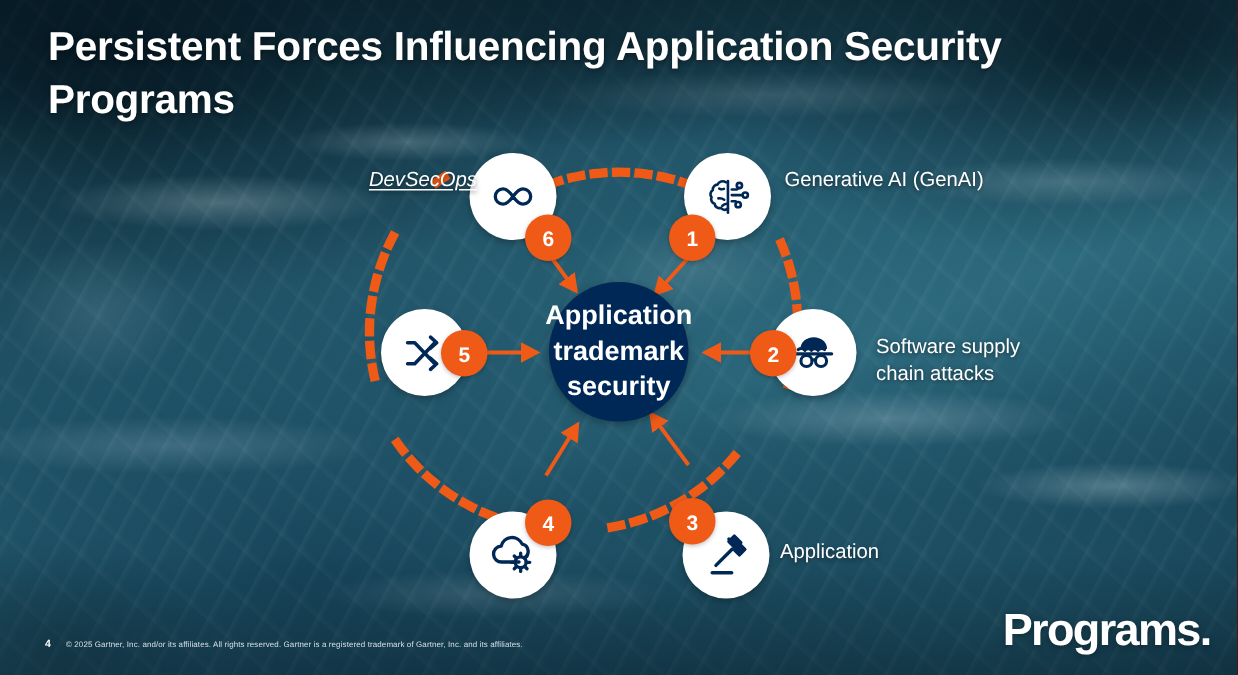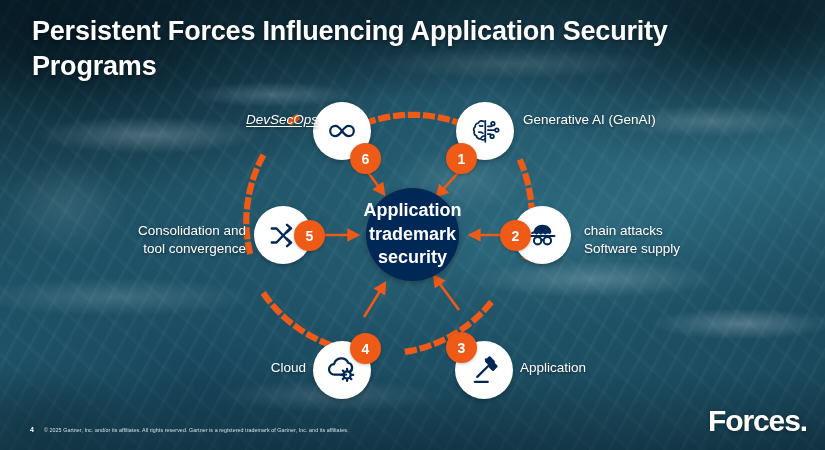--- a/index.html
+++ b/index.html
@@ -277,22 +277,22 @@
           <path d="M6.0 13.6c1.6-1.1 3.2-.6 4.3.5 1.2-1.3 3-1.3 4.2 0 1.2-1.3 3-1.3 4.2 0 1.1-1.1 2.8-1.6 4.3-.5"></path>
           <path d="M4.4 16.4h23.2"></path>
           <circle cx="11.3" cy="21.0" r="3.6"></circle>
           <circle cx="20.7" cy="21.0" r="3.6"></circle>
           <path d="M14.9 20.6c.7-.5 1.5-.5 2.2 0"></path>
         </svg>
       </div>
       <div class="badge" style="left:-13px; top:14px;">2</div>
     </div>
     <div class="node-label lbl-right" style="left:584px; top:142px;">
+      <div>Software supply</div>
       <div>chain attacks</div>
-      <div>Software supply</div>
     </div>
 
     <div class="node" style="left:455px; top:261px;">
       <div class="node-circle">
         <svg width="33" height="33" viewBox="0 0 32 32" fill="none" stroke="#002856" stroke-width="2.2" stroke-linecap="round" stroke-linejoin="round">
           <path d="M17.4 5.2l7.0 7.0"></path>
           <path d="M20.9 3.3l4.2 4.2-3.5 3.5-4.2-4.2z" fill="#002856" stroke="#002856"></path>
           <path d="M24.6 8.8l3.1 3.1-3.5 3.5-3.1-3.1" fill="#002856" stroke="#002856"></path>
           <path d="M19.6 11.6L9.0 22.2"></path>
           <path d="M6.6 27.0h12.6"></path>
@@ -305,47 +305,42 @@
     <div class="node" style="left:313px; top:261px;">
       <div class="node-circle">
         <svg width="34" height="34" viewBox="0 0 32 32" fill="none" stroke="#002856" stroke-width="2.1" stroke-linecap="round" stroke-linejoin="round">
           <path d="M19.8 20.4H9.0a5.0 5.0 0 0 1-.4-10.0 7.0 7.0 0 0 1 13.2-1.2 4.6 4.6 0 0 1 1.2 8.6"></path>
           <circle cx="20.8" cy="20.6" r="3.4"></circle>
           <path d="M20.8 14.9v1.6M20.8 24.7v1.6M15.1 20.6h1.6M24.9 20.6h1.6M16.8 16.6l1.1 1.1M23.7 23.5l1.1 1.1M24.8 16.6l-1.1 1.1M17.9 23.5l-1.1 1.1"></path>
         </svg>
       </div>
       <div class="badge" style="left:37px; top:-8px;">4</div>
     </div>
-    <div class="node-label lbl-left" style="left:196px; top:279px; width:110px;">Cloud</div>
 
     <div class="node" style="left:254px; top:126px;">
       <div class="node-circle">
         <svg width="33" height="33" viewBox="0 0 32 32" fill="none" stroke="#002856" stroke-width="2.3" stroke-linecap="round" stroke-linejoin="round">
           <path d="M4.6 9.2h4.6l13.0 13.6"></path>
           <path d="M4.6 22.8h4.6l13.0-13.6"></path>
           <path d="M19.4 5.6l4.0 3.6-4.0 3.6"></path>
           <path d="M19.4 19.2l4.0 3.6-4.0 3.6"></path>
         </svg>
       </div>
       <div class="badge" style="left:40px; top:14px;">5</div>
     </div>
-    <div class="node-label lbl-left" style="left:64px; top:142px; width:182px;">
-      <div>Consolidation and</div>
-      <div>tool convergence</div>
-    </div>
 
     <div class="node" style="left:313px; top:22px;">
       <div class="node-circle">
         <svg width="36" height="36" viewBox="0 0 36 24" fill="none" stroke="#002856" stroke-width="2.2" stroke-linecap="round" stroke-linejoin="round">
           <path d="M18 12c2.3-3.2 4.0-5.1 6.6-5.1 3.0 0 5.2 2.3 5.2 5.1s-2.2 5.1-5.2 5.1c-2.6 0-4.3-1.9-6.6-5.1-2.3-3.2-4.0-5.1-6.6-5.1C8.4 6.9 6.2 9.2 6.2 12s2.2 5.1 5.2 5.1c2.6 0 4.3-1.9 6.6-5.1z"></path>
         </svg>
       </div>
       <div class="badge" style="left:37px; top:41px;">6</div>
     </div>
     <div class="node-label lbl-left link" style="left:176px; top:31px; width:142px;font-style:italic;">DevSecOps</div>
 
   </div>
 
   <div class="footer-num">4</div>
   <div class="footer-copy">© 2025 Gartner, Inc. and/or its affiliates. All rights reserved. Gartner is a registered trademark of Gartner, Inc. and its affiliates.</div>
-  <div class="logo">Forces.</div>
+  <div class="logo">Programs.</div>
 
 </div>
 
 </body></html>

